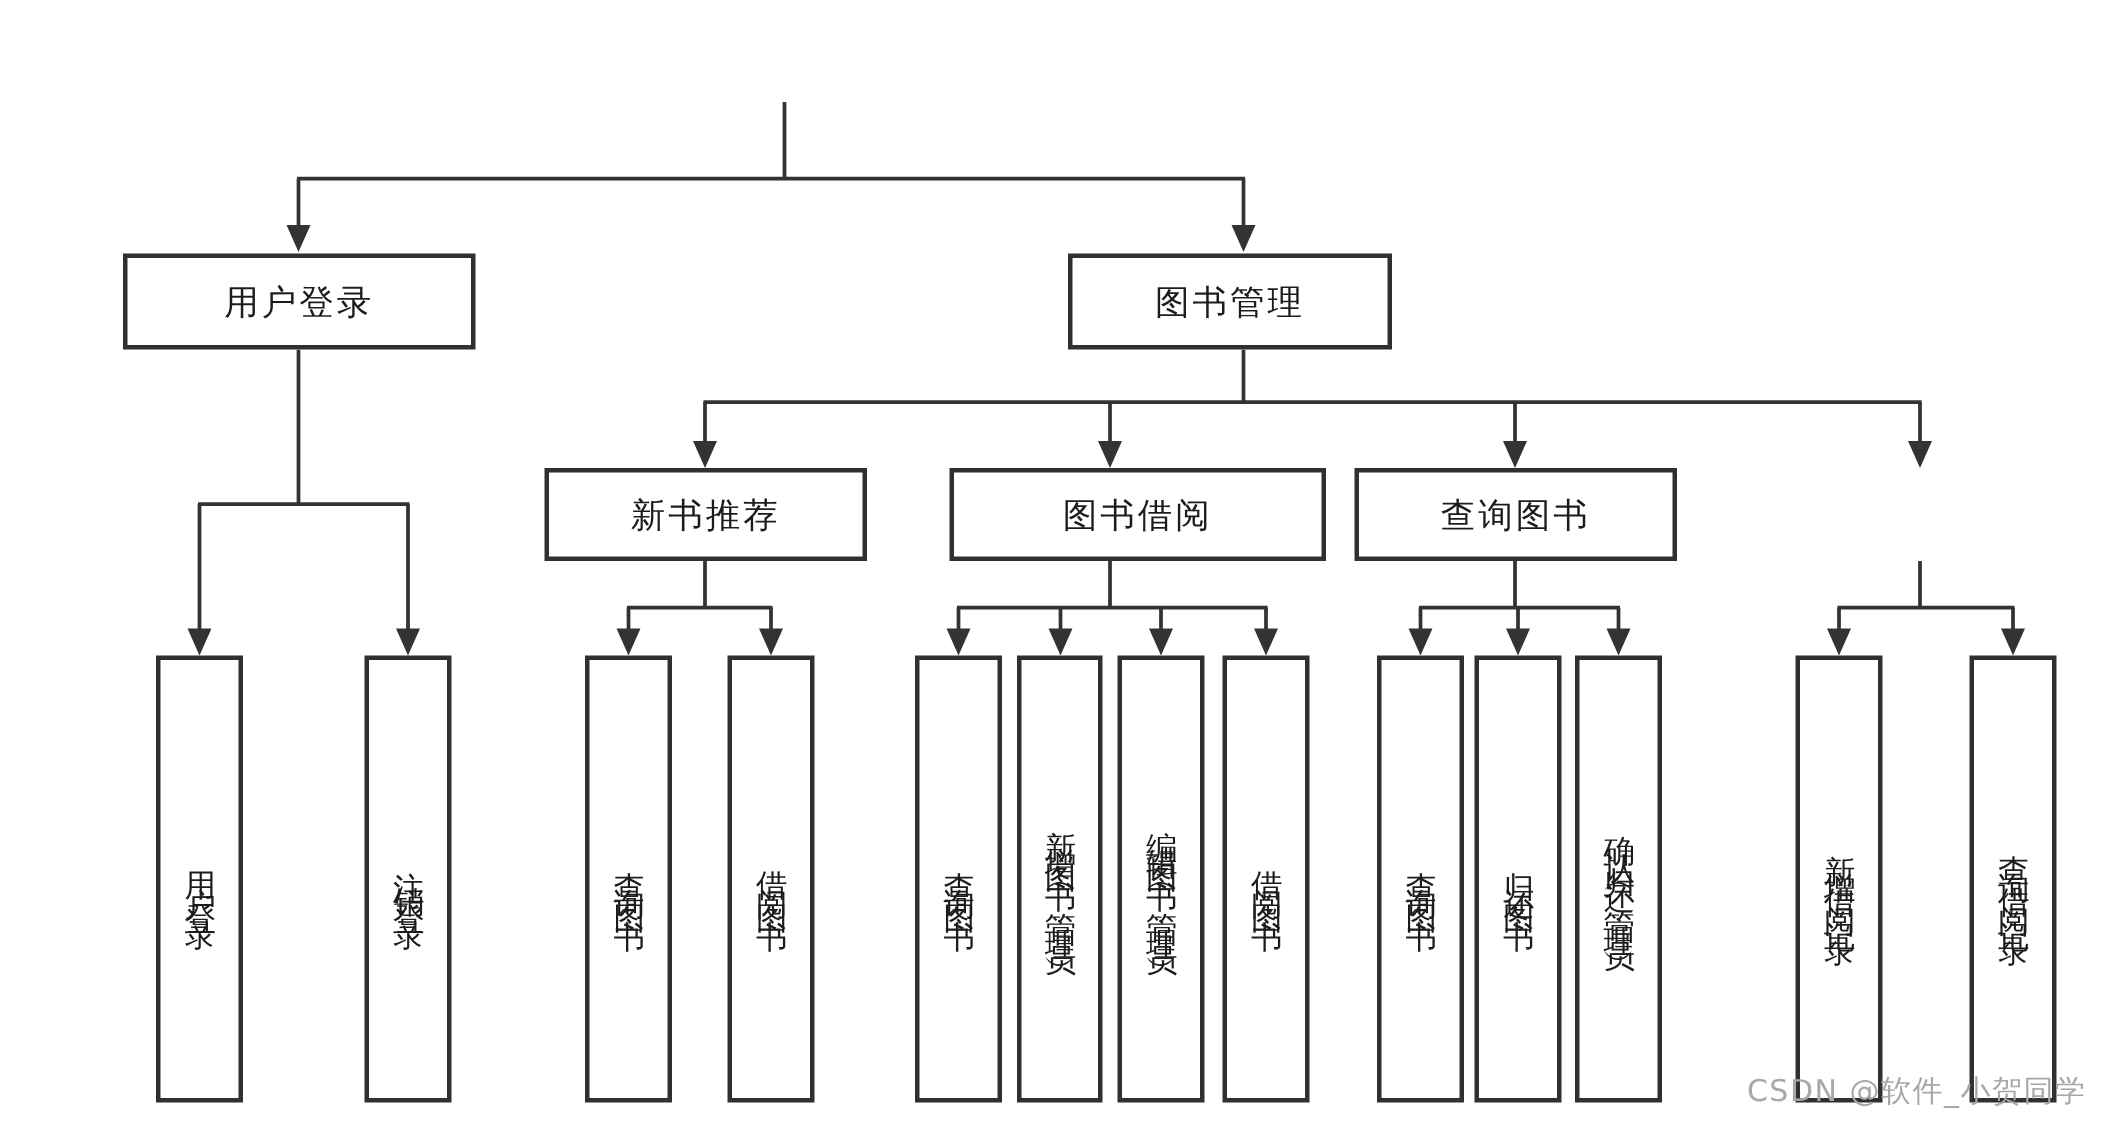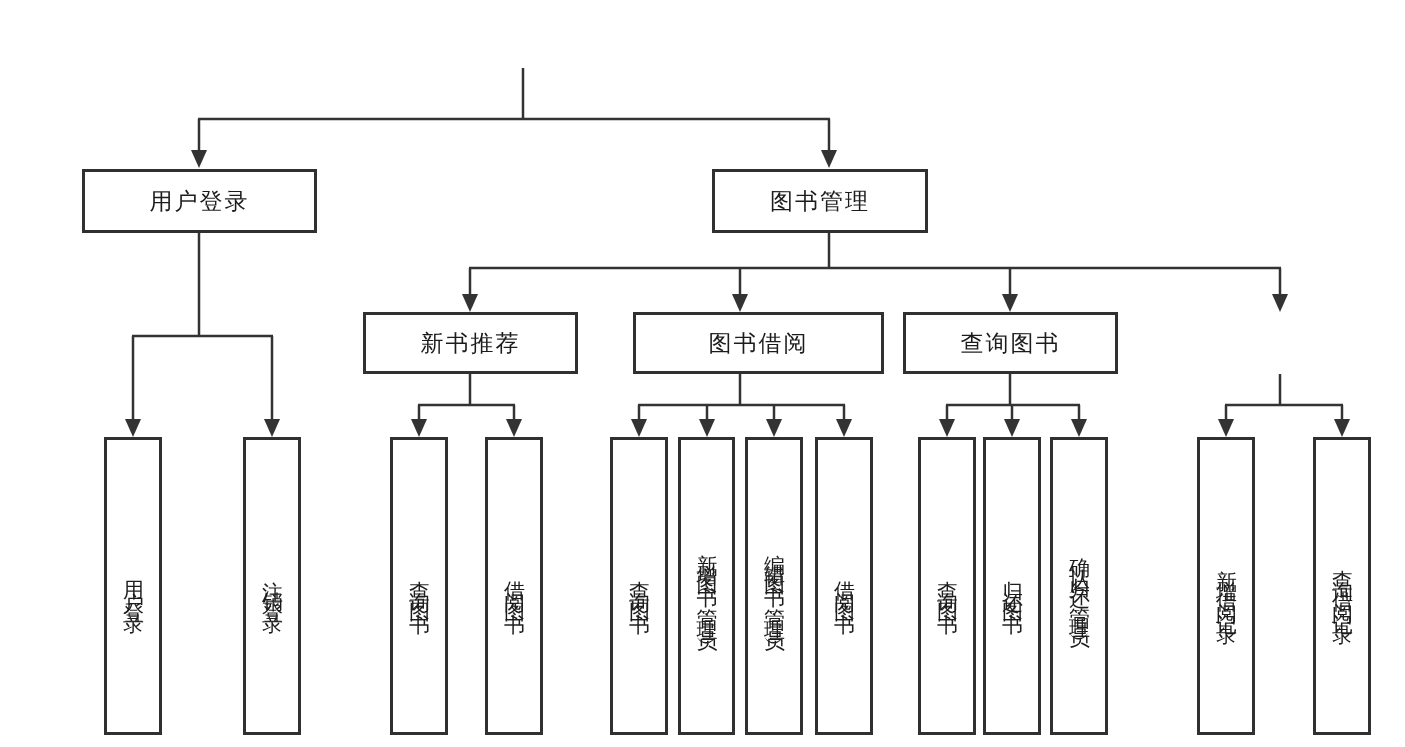--- a/index.html
+++ b/index.html
@@ -193,14 +193,15 @@
     <span class="vlbl" style="letter-spacing:10px;">确认归还（管理员）</span>
   </div>
 
   <div class="vbox" style="left:1197px; top:437px; width:58px; height:298px;">
     <span class="vlbl">新增借阅记录</span>
   </div>
   <div class="vbox" style="left:1313px; top:437px; width:58px; height:298px;">
     <span class="vlbl">查询借阅记录</span>
   </div>
 
+  <div class="watermark">CSDN @软件_小贺同学</div>
 
 </div>
 
 </body></html>

